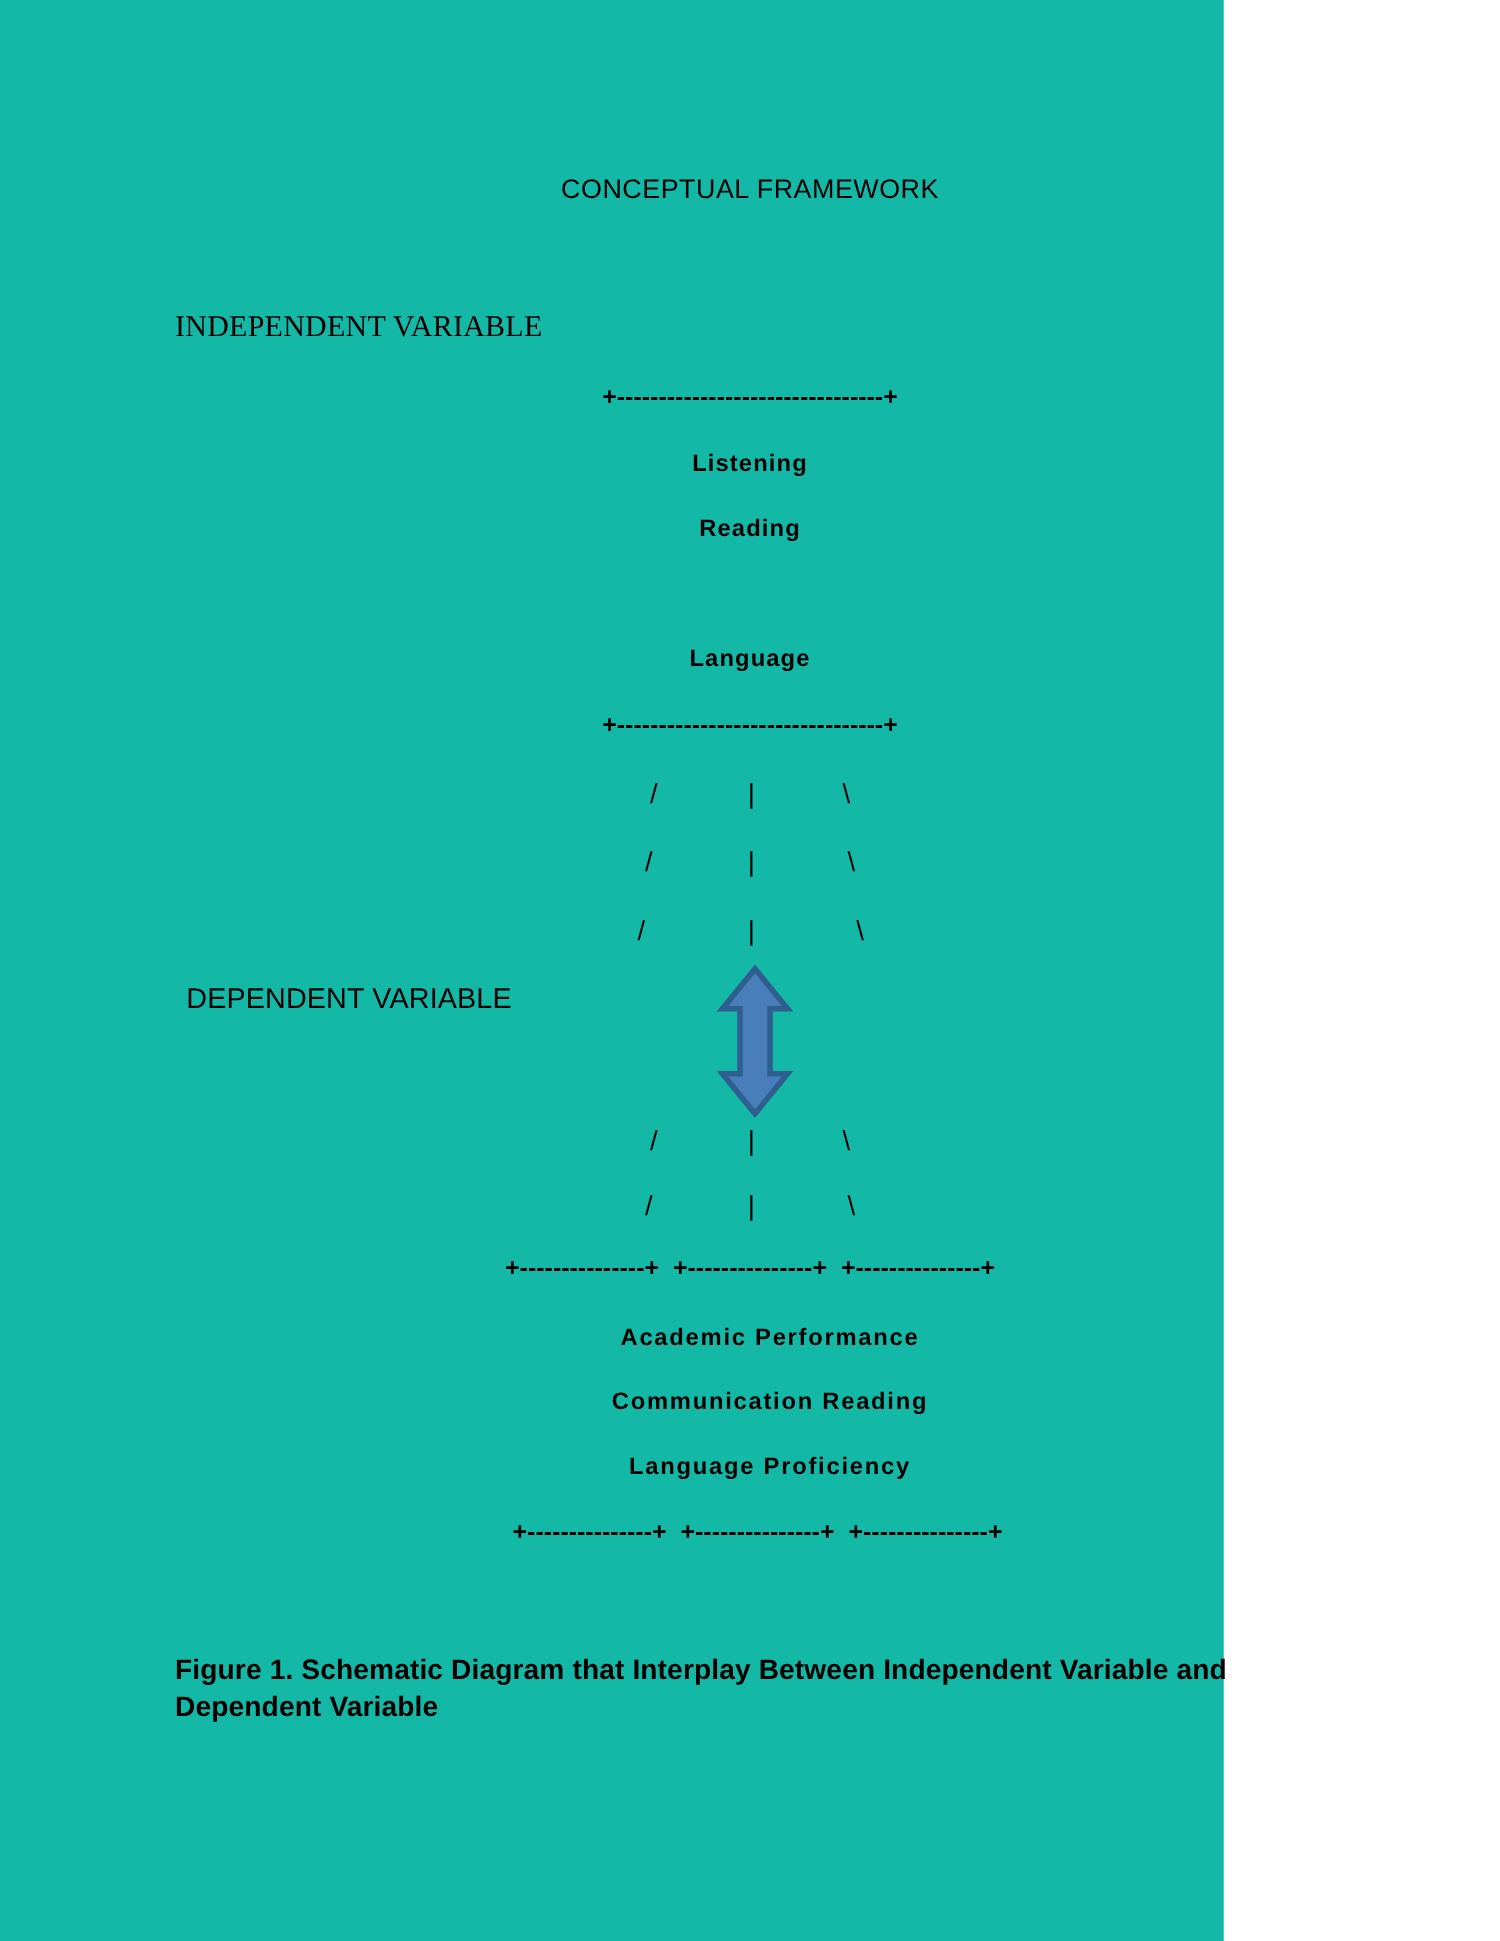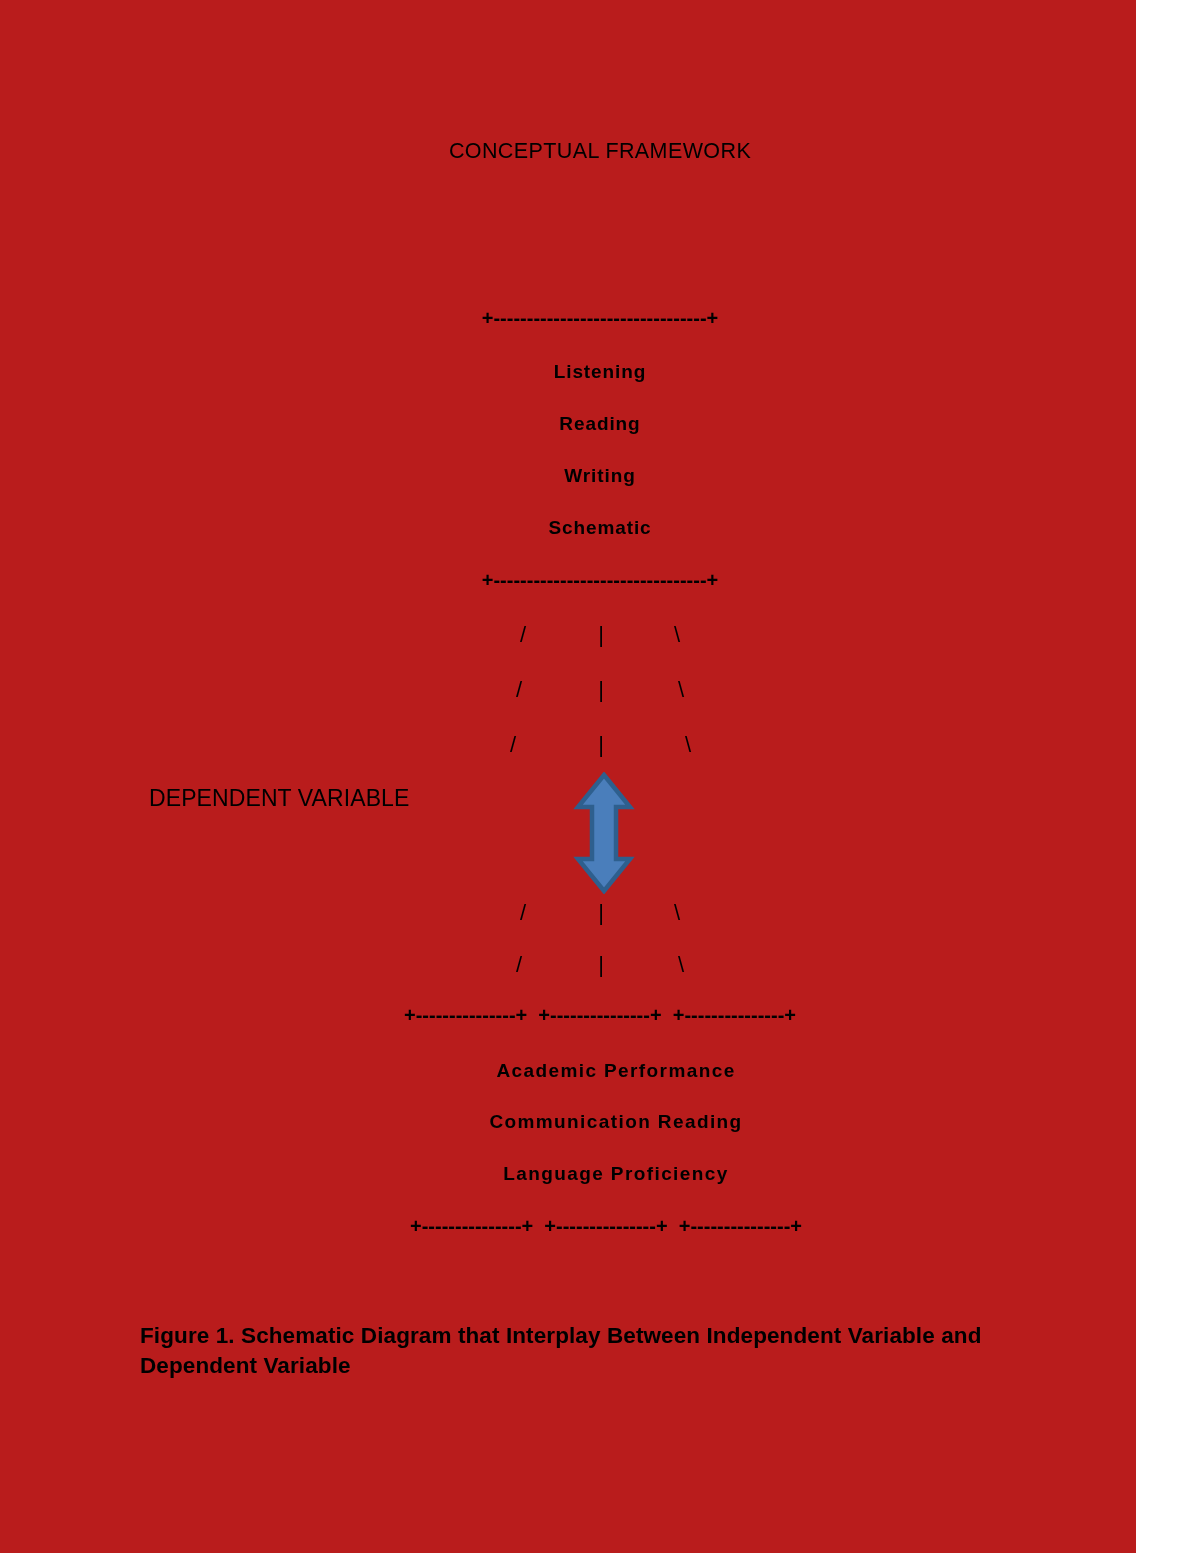--- a/index.html
+++ b/index.html
@@ -14,23 +14,23 @@
     position: relative;
     overflow: hidden;
     font-family: "Liberation Sans", sans-serif;
     color: #000000;
     -webkit-font-smoothing: none;
   }
 
   .page {
     position: absolute;
     inset: 0;
-    width: 1136px;
+    width: 979px;
     height: 1553px;
-    background: #b91c1c;
+    background: #14b8a6;
   }
 
   
   .doc-title {
     position: absolute;
     left: 0;
     top: 139px;
     width: 1200px;
     text-align: center;
     font-family: "Liberation Sans", sans-serif;
@@ -169,27 +169,27 @@
     color: #000000;
   }
 </style>
 </head>
 <body>
 
 <div class="page">
 
   <div class="doc-title">CONCEPTUAL FRAMEWORK</div>
 
+  <div class="section-label-serif">INDEPENDENT VARIABLE</div>
 
   <div class="ascii-rule rule-top-open">+--------------------------------+</div>
 
   <div class="iv-item iv-0">Listening</div>
   <div class="iv-item iv-1">Reading</div>
-  <div class="iv-item iv-2">Writing</div>
-  <div class="iv-item iv-3">Schematic</div>
+  <div class="iv-item iv-3">Language</div>
 
   <div class="ascii-rule rule-top-close">+--------------------------------+</div>
 
   <div class="connector-row crow-0">
     <span class="conn-left" style="left: 523px;">/</span>
     <span class="conn-center" style="left: 601px;">|</span>
     <span class="conn-right" style="left: 677px;">\</span>
   </div>
   <div class="connector-row crow-1">
     <span class="conn-left" style="left: 519px;">/</span>

